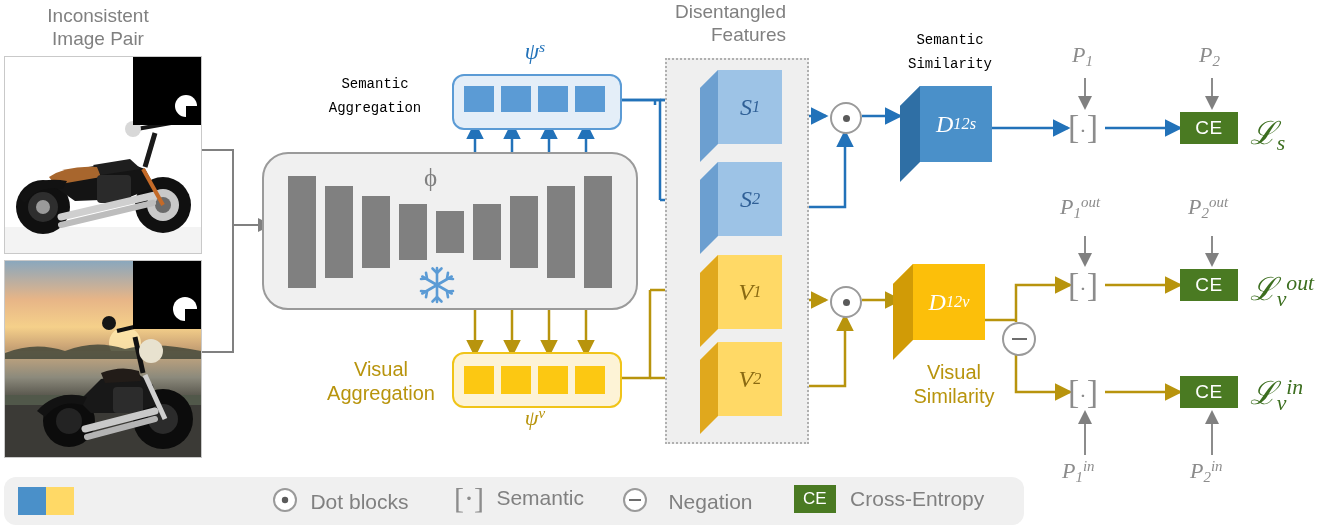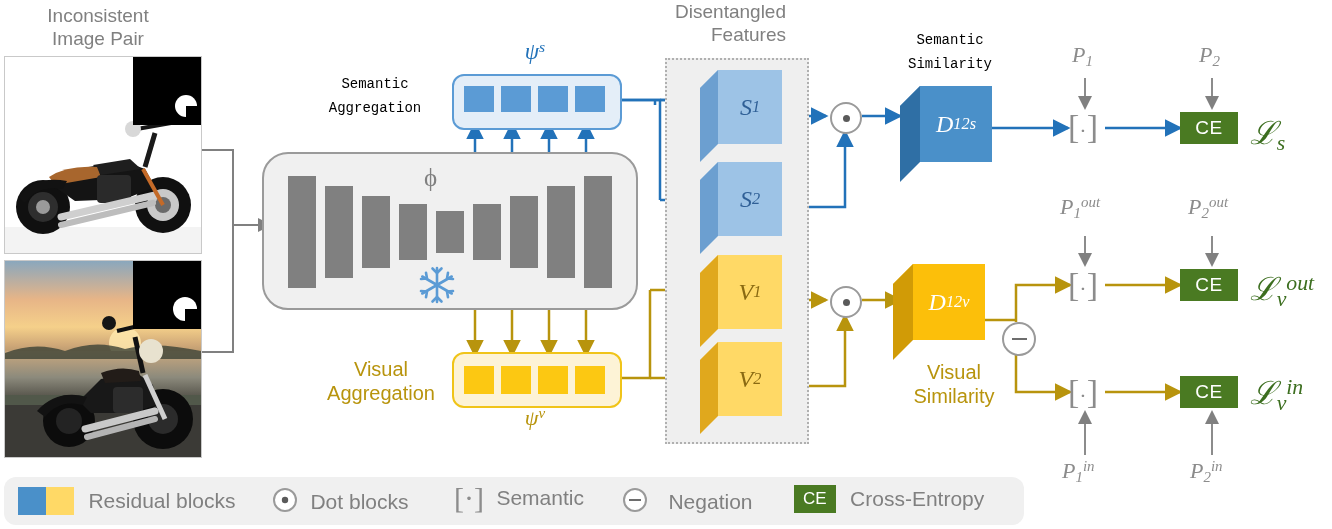--- a/index.html
+++ b/index.html
@@ -410,21 +410,20 @@
 <div class="pvar" style="left:1062px;top:458px;">
   <span>P</span><span class="sub">1</span><span class="sup">in</span>
 </div>
 <div class="pvar" style="left:1190px;top:458px;text-align:center;">
   <span>P</span><span class="sub">2</span><span class="sup">in</span>
 </div>
 
 <div class="abs legend" style="left:4px;top:477px;width:1020px;height:48px;">
   <div class="abs" style="left:14px;top:10px;">
     <span class="lgsw" style="background:#4a90c9;"></span><span class="lgsw" style="background:#ffd966;"></span>
-    <span class="lgtxt" style="margin-left:10px;vertical-align:middle;">Residual blocks</span>
   </div>
   <div class="abs" style="left:268px;top:10px;">
     <span style="display:inline-block;vertical-align:middle;">
       <svg width="26" height="26" viewBox="0 0 26 26">
           <circle cx="13" cy="13" r="11" fill="#fff" stroke="#9a9a9a" stroke-width="2"></circle>
           <circle cx="13" cy="13" r="3.2" fill="#5a5a5a"></circle>
         </svg>
     </span>
     <span class="lgtxt" style="margin-left:8px;vertical-align:middle;">Dot blocks</span>
   </div>

